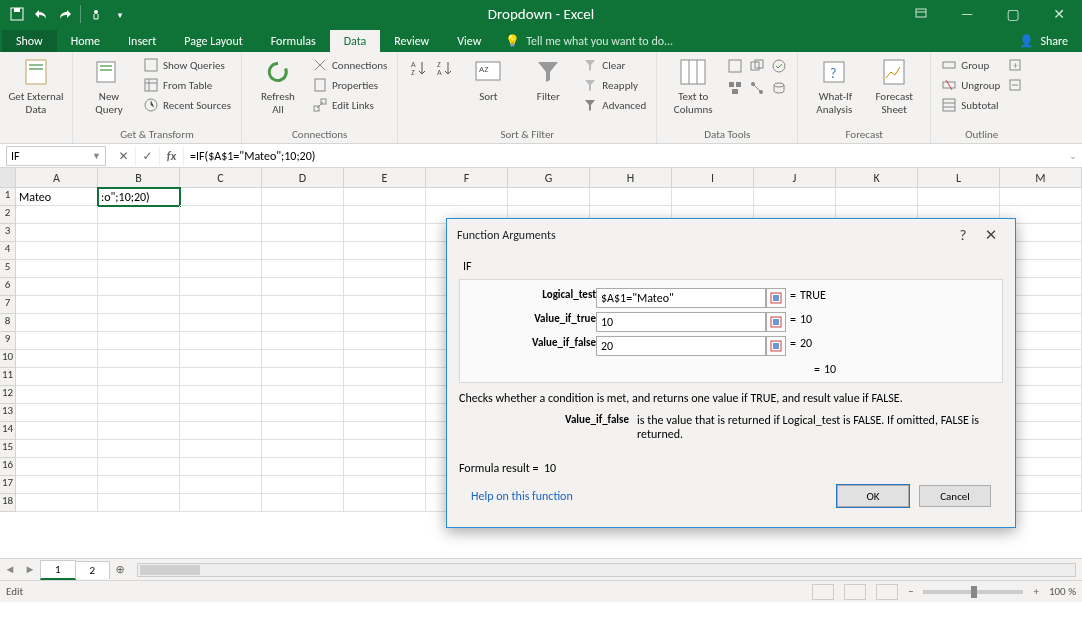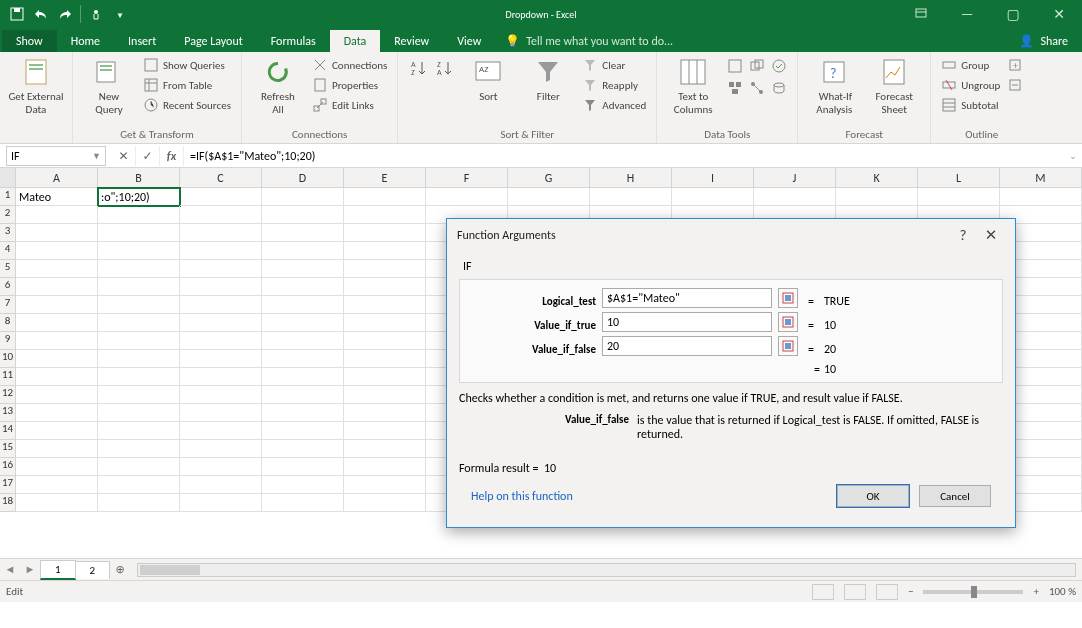--- a/index.html
+++ b/index.html
@@ -3,21 +3,21 @@
 <meta charset="utf-8">
 <style>
 * { margin:0; padding:0; box-sizing:border-box; font-family:"Segoe UI","Calibri",sans-serif; }
 body { background:#fff; width:1082px; height:628px; overflow:hidden; position:relative; font-size:12px; }
 
 
 .titlebar { height:28px; background:#0f7337; display:flex; align-items:center; color:#fff; position:relative; }
 .qat { display:flex; gap:2px; margin-left:6px; align-items:center; }
 .qat-btn { width:22px; height:22px; display:flex; align-items:center; justify-content:center; cursor:pointer; }
 .qat-sep { width:1px; height:18px; background:rgba(255,255,255,.3); margin:0 2px; }
-.title-txt { position:absolute; left:50%; transform:translateX(-50%); font-size:10px; }
+.title-txt { position:absolute; left:50%; transform:translateX(-50%); font-size:15px; }
 .win-ctrls { margin-left:auto; display:flex; }
 .win-btn { width:46px; height:28px; display:flex; align-items:center; justify-content:center; cursor:pointer; color:#cfe8d8; font-size:14px; }
 
 
 .menu { height:24px; background:#0f7337; display:flex; align-items:flex-end; color:#fff; }
 .file-tab { background:#0d6130; padding:4px 14px; margin-left:2px; }
 .tab { padding:4px 14px; cursor:pointer; }
 .tab.active { background:#f3f2f1; color:#0f7337; }
 .tellme { display:flex; align-items:center; gap:6px; color:#cfe8d8; padding:4px 10px; }
 .share { margin-left:auto; padding:4px 14px; display:flex; gap:6px; align-items:center; }
@@ -54,21 +54,21 @@
 .cell.active { outline:2px solid #0f7337; outline-offset:-1px; }
 
 
 .dlg { position:absolute; left:446px; top:218px; width:570px; background:#f3f2f1; border:1px solid #2a8dd4; box-shadow:0 4px 14px rgba(0,0,0,.35); font-size:12px; }
 .dlg-title { height:32px; display:flex; align-items:center; padding:0 10px; }
 .dlg-title .t { flex:1; color:#222; }
 .dlg-title .hx { width:28px; text-align:center; font-size:15px; color:#444; cursor:pointer; }
 .dlg-body { padding:6px 12px 8px; }
 .dlg-fn { font-size:12px; padding:2px 0 6px 4px; }
 .arg-box { border:1px solid #d8d8d8; background:#fafafa; padding:8px 8px 6px; }
-.arg-row { display:flex; align-items:flex-end; gap:6px; margin-bottom:4px; }
+.arg-row { display:flex; align-items:flex-start; margin-bottom:4px; }
 .arg-lbl { width:128px; text-align:right; font-weight:bold; font-size:11px; }
 .arg-in { width:170px; height:20px; border:1px solid #aaa; background:#fff; padding:0 4px; font-size:12px; }
 .arg-btn { width:20px; height:20px; border:1px solid #aaa; background:#fafafa; cursor:pointer; display:flex; align-items:center; justify-content:center; }
 .arg-eq { width:14px; text-align:center; }
 .arg-res { }
 .res-row { display:flex; margin-top:6px; }
 .desc { padding:8px 0 4px; }
 .desc2 { display:flex; gap:8px; padding:4px 0 6px; }
 .desc2-l { width:170px; text-align:right; font-weight:bold; font-size:11px; }
 .desc2-r { flex:1; }

